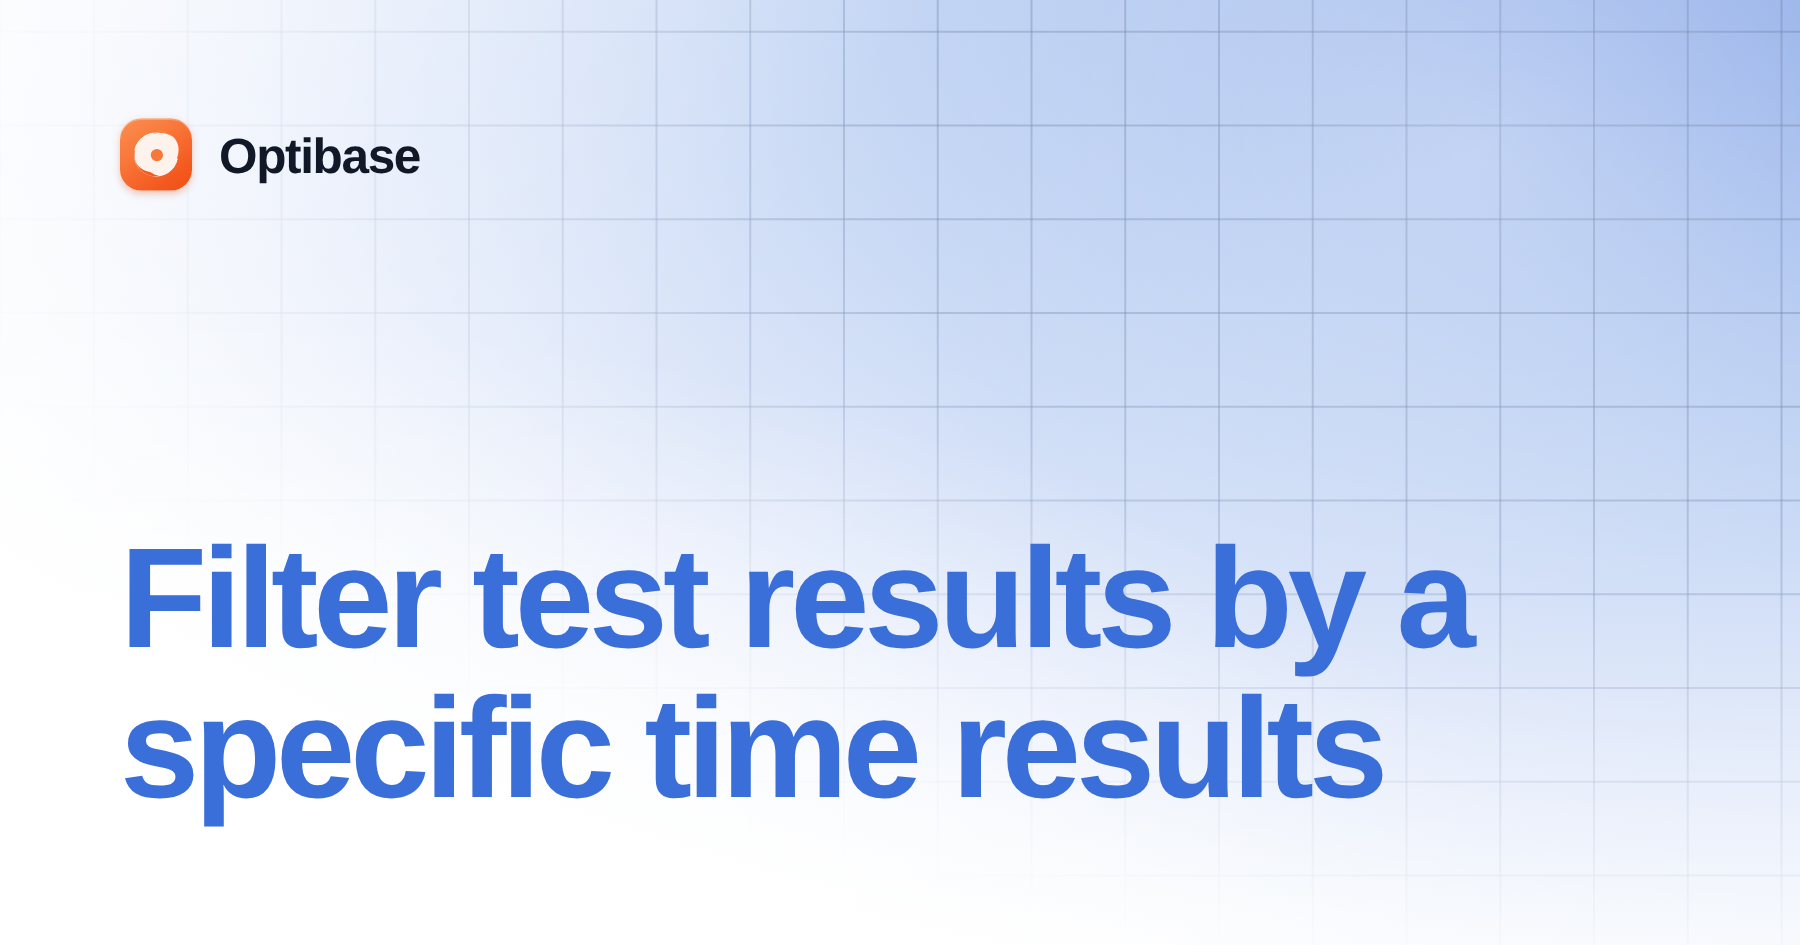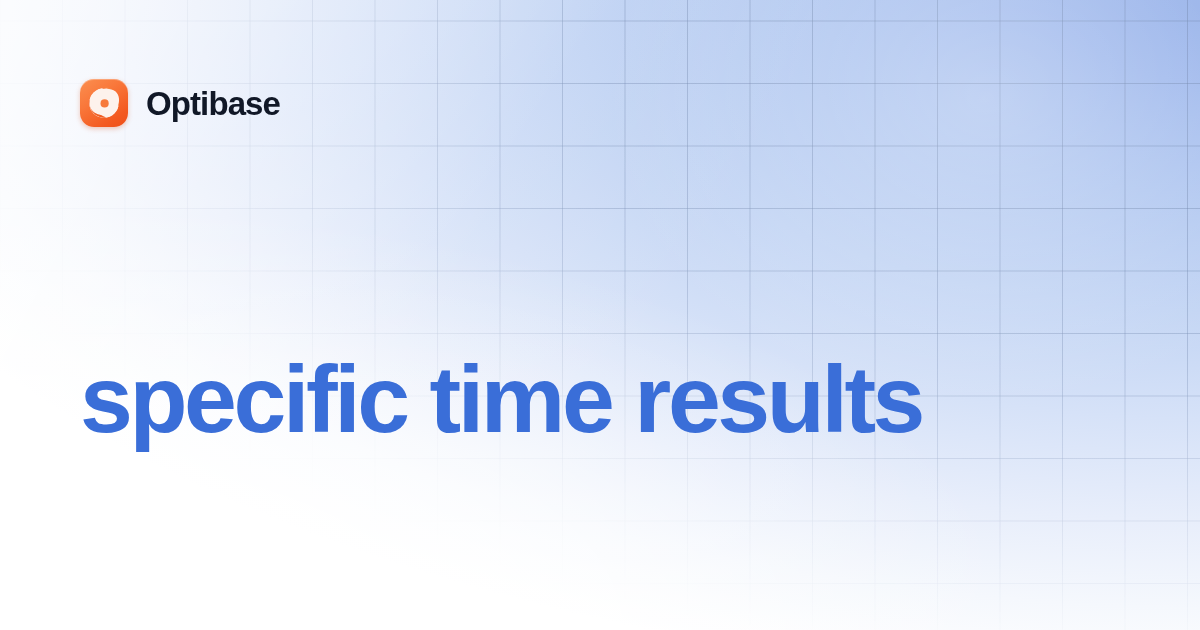--- a/index.html
+++ b/index.html
@@ -255,16 +255,17 @@
         </g>
         <circle cx="24.6" cy="24.4" r="4.15" fill="#f5enc" opacity="0"></circle>
         <circle cx="24.6" cy="24.4" r="4.15" fill="#f6732f" opacity="0"></circle>
         <circle cx="24.6" cy="24.4" r="4.15" fill="#fdf2ec" opacity="0"></circle>
       </svg>
     </div>
     <div class="brand-name">Optibase</div>
   </div>
 
   <h1 class="headline">
+    <span class="hl-line">Filter test results by a</span>
     <span class="hl-line">specific time results</span>
   </h1>
 
 </div>
 
 </body></html>

